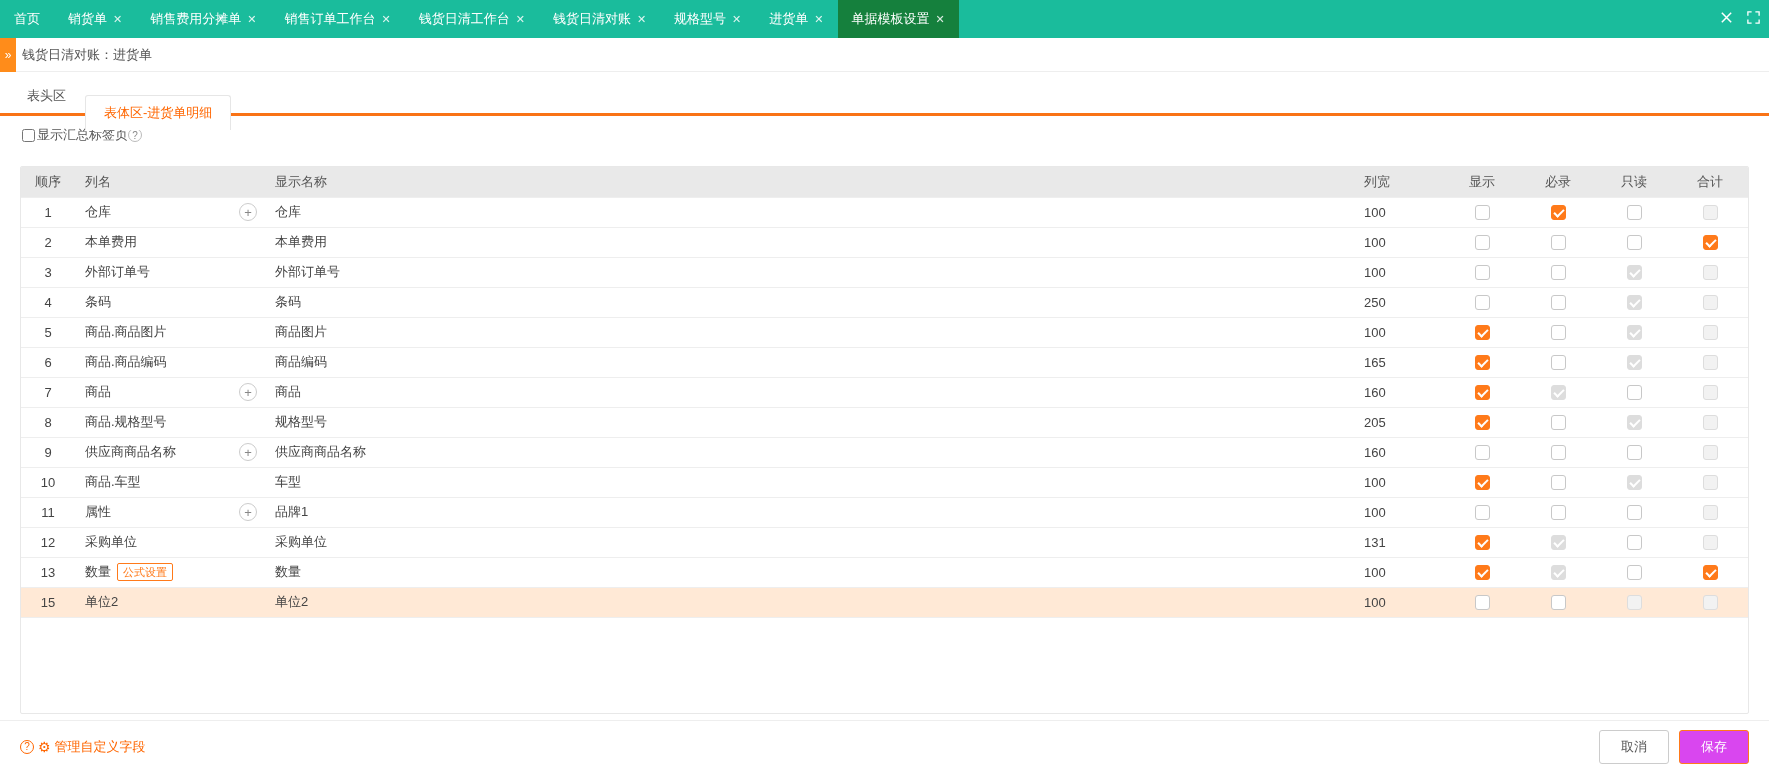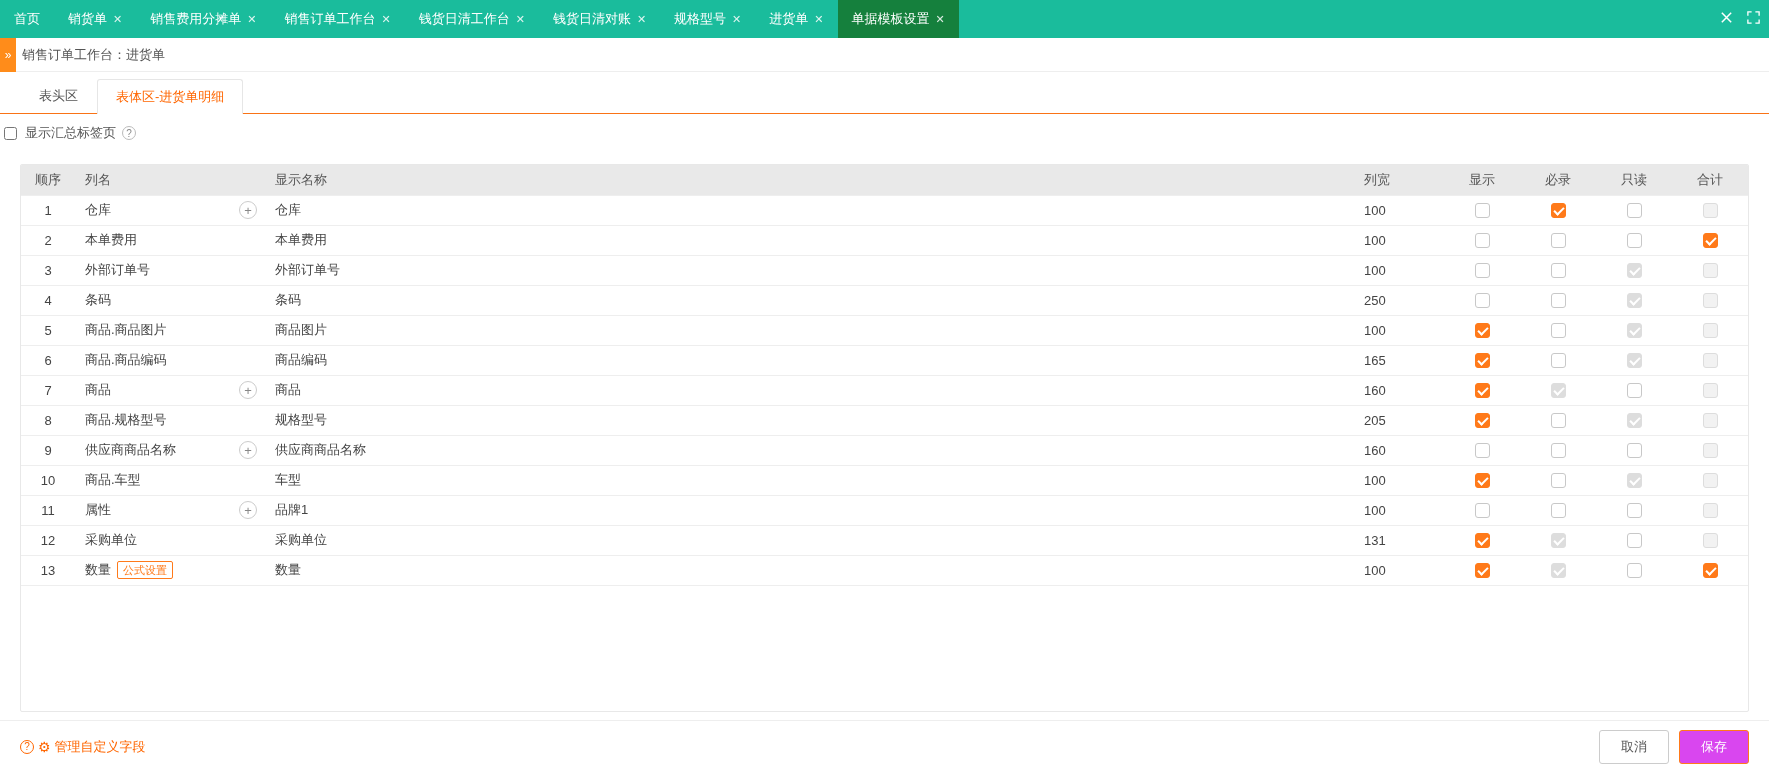--- a/index.html
+++ b/index.html
@@ -7,24 +7,24 @@
 .top-tabs{background:#1abc9c;height:38px;display:flex;align-items:stretch;width:100%}
 .top-tabs .tabs-wrap{display:flex;flex:1;align-items:stretch}
 .top-tab{display:flex;align-items:center;padding:0 14px;color:#fff;font-size:13px;cursor:pointer;gap:6px;white-space:nowrap}
 .top-tab.active{background:#15803d}
 .top-tab .close{font-size:11px;opacity:.85}
 .top-tabs .right-icons{display:flex;align-items:center;padding:0 8px;gap:12px;color:#fff}
 .right-icons svg{width:15px;height:15px;fill:#fff;cursor:pointer}
 .breadcrumb{height:34px;background:#fff;border-bottom:1px solid #eee;display:flex;align-items:center;font-size:13px;color:#555}
 .breadcrumb .chev{background:#ff8c1a;color:#fff;width:16px;height:34px;display:flex;align-items:center;justify-content:center;font-size:12px}
 .breadcrumb .label{padding-left:6px}
-.sub-tabs{padding:6px 20px 0;display:flex;align-items:flex-end;gap:0;border-bottom:1px solid #f97316}
+.sub-tabs{padding:6px 8px 0;display:flex;align-items:flex-end;gap:0;border-bottom:3px solid #f97316}
 .sub-tab{padding:8px 18px;font-size:13px;color:#555;cursor:pointer;border:1px solid transparent;border-bottom:none}
-.sub-tab.active{color:#ff6600;border-color:#e6e6e6;background:#fff;position:relative;top:1px;border-radius:3px 3px 0 0}
-.chk-row{padding:10px 4px;display:flex;align-items:center;gap:6px;font-size:13px;color:#555}
+.sub-tab.active{color:#ff6600;border-color:#e6e6e6;background:#fff;position:relative;top:17px;border-radius:3px 3px 0 0}
+.chk-row{padding:10px 22px;display:flex;align-items:center;font-size:13px;color:#555}
 .chk-row input{margin-right:2px}
 .q-icon{width:14px;height:14px;border:1px solid #bbb;border-radius:50%;display:inline-flex;align-items:center;justify-content:center;font-size:10px;color:#888;cursor:pointer}
 .table-wrap{padding:12px 20px;height:calc(100vh - 200px);position:relative}
 .table-scroll{height:100%;overflow:auto;border:1px solid #e8e8e8;border-radius:2px}
 table{width:100%;border-collapse:collapse;table-layout:fixed}
 th,td{border-bottom:1px solid #eee;text-align:left;height:30px;padding:0 10px;font-size:13px;font-weight:normal;color:#444}
 thead th{background:#e9e9e9;color:#555;position:sticky;top:0}
 .col-seq{width:54px;text-align:center}
 .col-name{width:190px;position:relative}
 .col-disp{width:auto}
@@ -94,21 +94,21 @@
           <path d="M3 3l10 10M13 3L3 13" stroke="#fff" stroke-width="1.6" fill="none"></path>
         </svg></span>
     <span><svg viewBox="0 0 16 16">
           <path d="M2 6V2h4M14 6V2h-4M2 10v4h4M14 10v4h-4" stroke="#fff" stroke-width="1.4" fill="none"></path>
         </svg></span>
   </div>
 </div>
 
 <div class="breadcrumb">
   <span class="chev">»</span>
-  <span class="label">销售订单工作台：进货单</span>
+  <span class="label">钱货日清对账：进货单</span>
 </div>
 
 <div class="sub-tabs" id="sub-tabs">
     <div class="sub-tab">表头区</div>
     <div class="sub-tab active">表体区-进货单明细</div>
   </div>
 
 <div class="chk-row">
   <input type="checkbox" style="">
   <span>显示汇总标签页</span>
@@ -264,20 +264,30 @@
           <tr>
             <td class="col-seq">13</td>
             <td class="col-name">数量<span class="formula-tag">公式设置</span></td>
             <td>数量</td>
             <td>100</td>
             <td class="col-chk"><input type="checkbox" class="chk" checked="" style=""></td>
             <td class="col-chk"><input type="checkbox" class="chk" checked="" disabled="" style=""></td>
             <td class="col-chk"><input type="checkbox" class="chk" style=""></td>
             <td class="col-chk"><input type="checkbox" class="chk" checked="" style=""></td>
           </tr>
+          <tr class="hov">
+            <td class="col-seq">15</td>
+            <td class="col-name">单位2</td>
+            <td>单位2</td>
+            <td>100</td>
+            <td class="col-chk"><input type="checkbox" class="chk" style=""></td>
+            <td class="col-chk"><input type="checkbox" class="chk" style=""></td>
+            <td class="col-chk"><input type="checkbox" class="chk" disabled="" style=""></td>
+            <td class="col-chk"><input type="checkbox" class="chk" disabled="" style=""></td>
+          </tr>
         </tbody>
     </table>
   </div>
 </div>
 
 <div class="footer">
   <div class="left">
     <span class="q-icon">?</span>
     <span class="gear">⚙</span>
     <a href="#" style="color:#ff6600;text-decoration:none">管理自定义字段</a>

